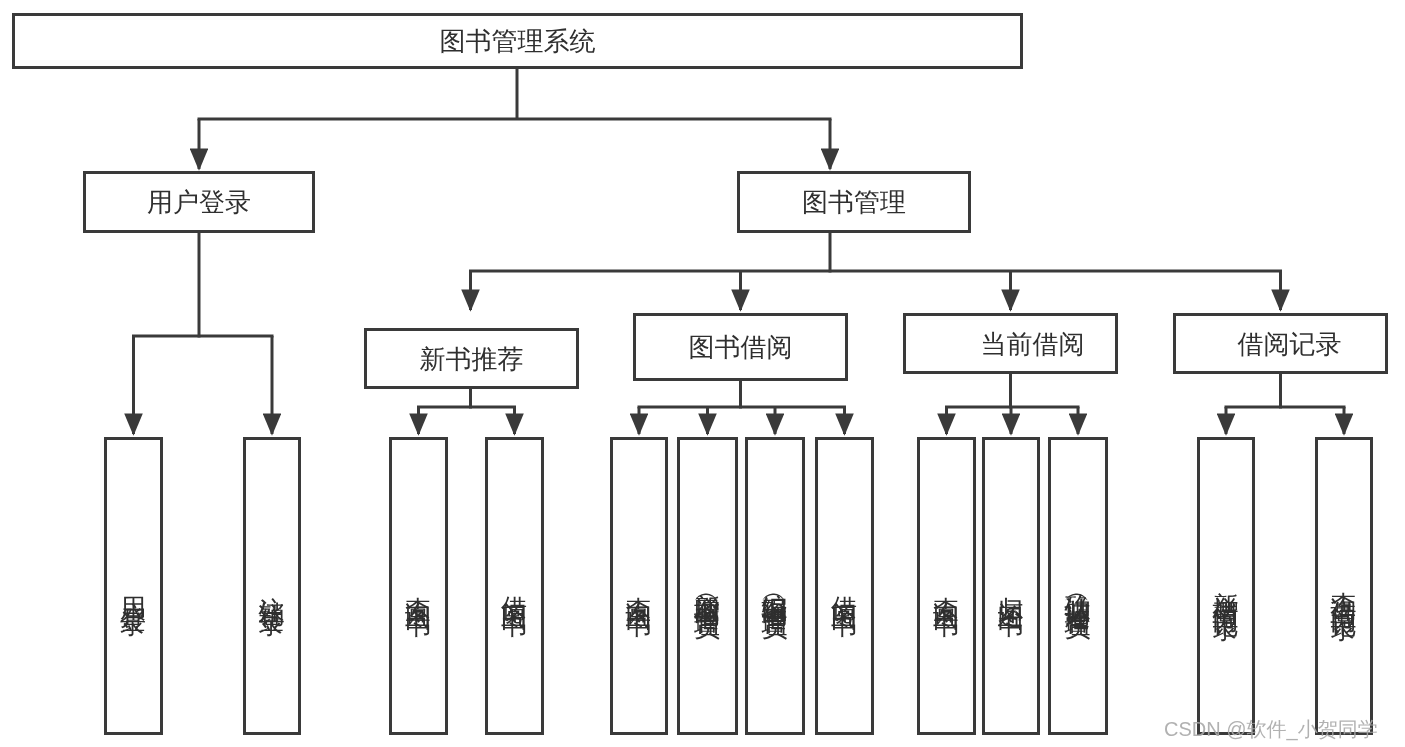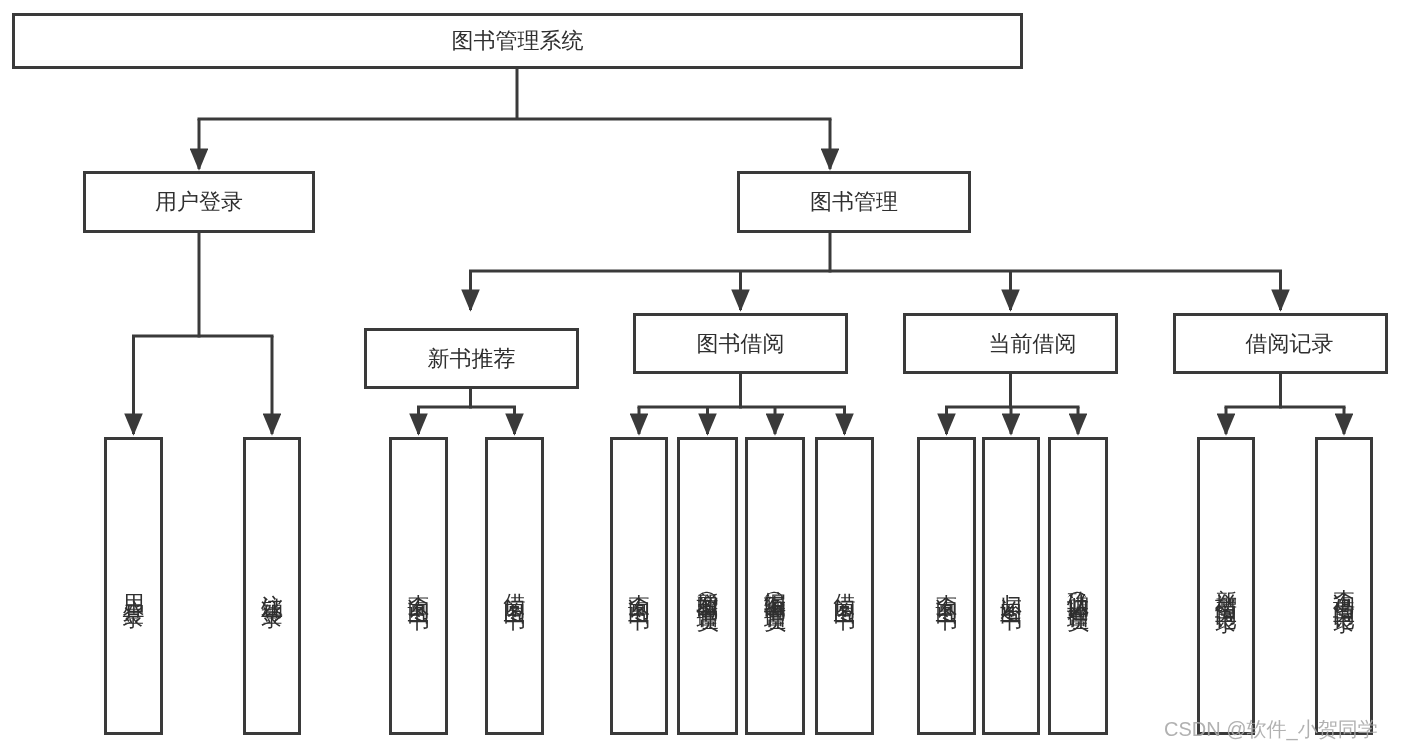--- a/index.html
+++ b/index.html
@@ -19,39 +19,39 @@
   }
   .box {
     position: absolute;
     box-sizing: border-box;
     background: #ffffff;
     border: 3px solid #3a3a3a;
     display: flex;
     align-items: center;
     justify-content: center;
     color: #2f2f2f;
-    font-size: 22px;
+    font-size: 26px;
     line-height: 1;
     white-space: nowrap;
   }
   .leaf { top: 437px; height: 298px; }
   .leaf .vt {
     writing-mode: vertical-rl;
     text-orientation: mixed;
     letter-spacing: 5px;
     white-space: nowrap;
   }
   .leaf.long .vt { letter-spacing: 3px; }
 
   
   #n-root   { left: 12px;   top: 13px;  width: 1011px; height: 56px; }
   #n-login  { left: 83px;   top: 171px; width: 232px;  height: 62px; }
   #n-mgmt   { left: 737px;  top: 171px; width: 234px;  height: 62px; }
   #n-rec    { left: 364px;  top: 328px; width: 215px;  height: 61px; }
-  #n-borrow { left: 633px;  top: 313px; width: 215px;  height: 61px; }
+  #n-borrow { left: 633px;  top: 313px; width: 215px;  height: 68px; }
   #n-cur    { left: 903px;  top: 313px; width: 215px;  height: 61px; padding-left: 44px; }
   #n-log    { left: 1173px; top: 313px; width: 215px;  height: 61px; padding-left: 18px; }
 
   
   #f1  { left: 104px;  width: 59px; }
   #f2  { left: 243px;  width: 58px; }
   #f3  { left: 389px;  width: 59px; }
   #f4  { left: 485px;  width: 59px; }
   #f5  { left: 610px;  width: 58px; }
   #f6  { left: 677px;  width: 61px; }

